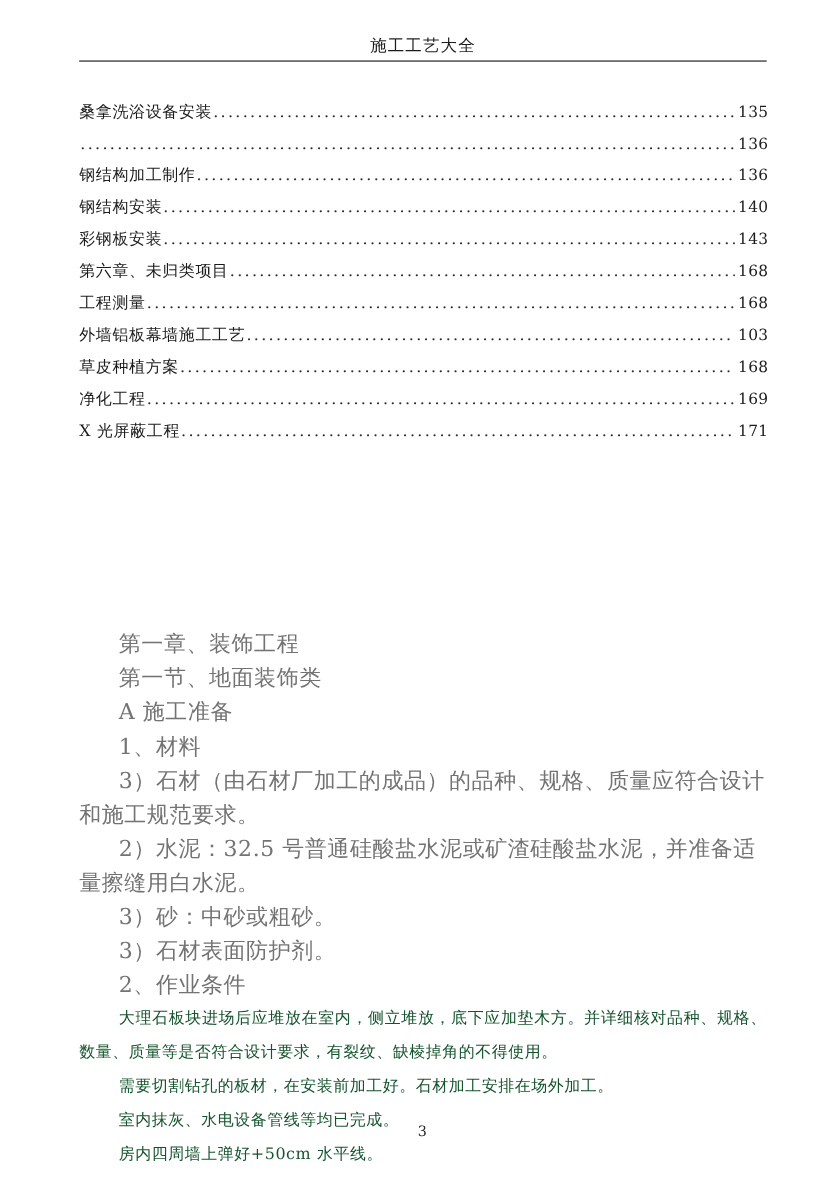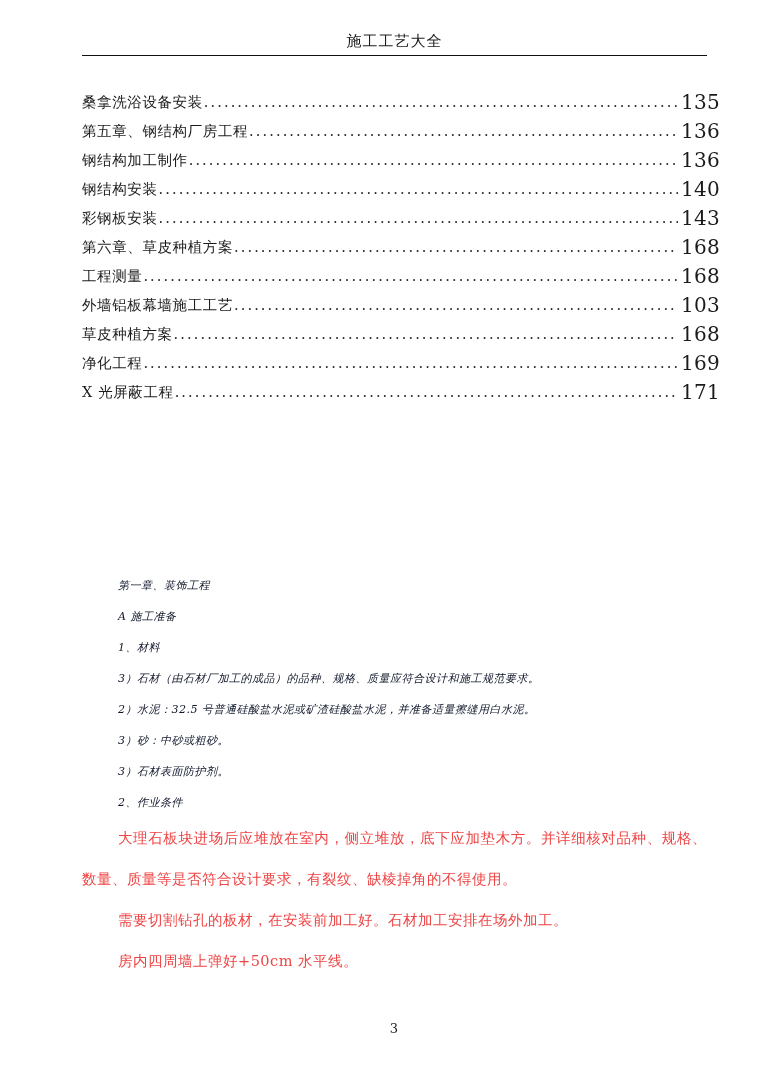--- a/index.html
+++ b/index.html
@@ -11,21 +11,21 @@
     width: 760px;
     height: 1075px;
     position: relative;
     font-family: "DejaVu Serif", "Liberation Serif", serif;
     color: #1a1a1a;
     overflow: hidden;
   }
 
   .page {
     position: absolute;
-    left: 14px;
+    left: 4px;
     top: 0;
     width: 604px;
     height: 1075px;
     background: #fff;
   }
 
   
   .header {
     position: absolute;
     left: 68px;
@@ -75,43 +75,42 @@
     height: 29px;
     line-height: 29px;
     letter-spacing: 2.1px;
     font-size: 14.5px;
     color: #2a2a2a;
   }
   .toc-page {
     flex: 0 0 auto;
     width: 26px;
     text-align: right;
-    font-size: 20px;
+    font-size: 14px;
     letter-spacing: 0.3px;
   }
 
   
   .body-block {
     position: absolute;
     left: 68px;
     top: 570px;
     width: 625px;
   }
   .ln {
-    font-size: 11px;
+    font-size: 20px;
     line-height: 31px;
-    color: #0f172a;
+    color: #737373;
     letter-spacing: 0.5px;
     text-indent: 36px;
-    font-style: italic;
   }
   .para {
     font-size: 14.5px;
-    line-height: 41px;
-    color: #ef4444;
+    line-height: 31px;
+    color: #14532d;
     letter-spacing: 0.5px;
     text-indent: 36px;
     text-align: justify;
     text-justify: inter-ideograph;
   }
 
   
   .footer {
     position: absolute;
     left: 0;
@@ -134,41 +133,40 @@
     <hr class="header-rule">
   </div>
 
   <div class="toc" id="toc-list">
       <div class="toc-row">
         <span class="toc-label">桑拿洗浴设备安装</span>
         <span class="toc-dots">...........................................................................................................................................</span>
         <span class="toc-page">135</span>
       </div>
       <div class="toc-row">
-        <span class="toc-label">第五章、钢结构厂房工程</span>
         <span class="toc-dots">...........................................................................................................................................</span>
         <span class="toc-page">136</span>
       </div>
       <div class="toc-row">
         <span class="toc-label">钢结构加工制作</span>
         <span class="toc-dots">...........................................................................................................................................</span>
         <span class="toc-page">136</span>
       </div>
       <div class="toc-row">
         <span class="toc-label">钢结构安装</span>
         <span class="toc-dots">...........................................................................................................................................</span>
         <span class="toc-page">140</span>
       </div>
       <div class="toc-row">
         <span class="toc-label">彩钢板安装</span>
         <span class="toc-dots">...........................................................................................................................................</span>
         <span class="toc-page">143</span>
       </div>
       <div class="toc-row">
-        <span class="toc-label">第六章、草皮种植方案</span>
+        <span class="toc-label">第六章、未归类项目</span>
         <span class="toc-dots">...........................................................................................................................................</span>
         <span class="toc-page">168</span>
       </div>
       <div class="toc-row">
         <span class="toc-label">工程测量</span>
         <span class="toc-dots">...........................................................................................................................................</span>
         <span class="toc-page">168</span>
       </div>
       <div class="toc-row">
         <span class="toc-label">外墙铝板幕墙施工工艺</span>
@@ -187,29 +185,31 @@
       </div>
       <div class="toc-row">
         <span class="toc-label">X 光屏蔽工程</span>
         <span class="toc-dots">...........................................................................................................................................</span>
         <span class="toc-page">171</span>
       </div>
     </div>
 
   <div class="body-block" id="body-block">
       <div class="ln">第一章、装饰工程</div>
+      <div class="ln">第一节、地面装饰类</div>
       <div class="ln">A 施工准备</div>
       <div class="ln">1、材料</div>
       <div class="ln">3）石材（由石材厂加工的成品）的品种、规格、质量应符合设计和施工规范要求。</div>
       <div class="ln">2）水泥：32.5 号普通硅酸盐水泥或矿渣硅酸盐水泥，并准备适量擦缝用白水泥。</div>
       <div class="ln">3）砂：中砂或粗砂。</div>
       <div class="ln">3）石材表面防护剂。</div>
       <div class="ln">2、作业条件</div>
       <div class="para">大理石板块进场后应堆放在室内，侧立堆放，底下应加垫木方。并详细核对品种、规格、数量、质量等是否符合设计要求，有裂纹、缺棱掉角的不得使用。</div>
       <div class="para">需要切割钻孔的板材，在安装前加工好。石材加工安排在场外加工。</div>
+      <div class="para">室内抹灰、水电设备管线等均已完成。</div>
       <div class="para">房内四周墙上弹好+50cm 水平线。</div>
     </div>
 
   <div class="footer">
     <span class="footer-page">3</span>
   </div>
 
 </div>
 
 </body></html>

